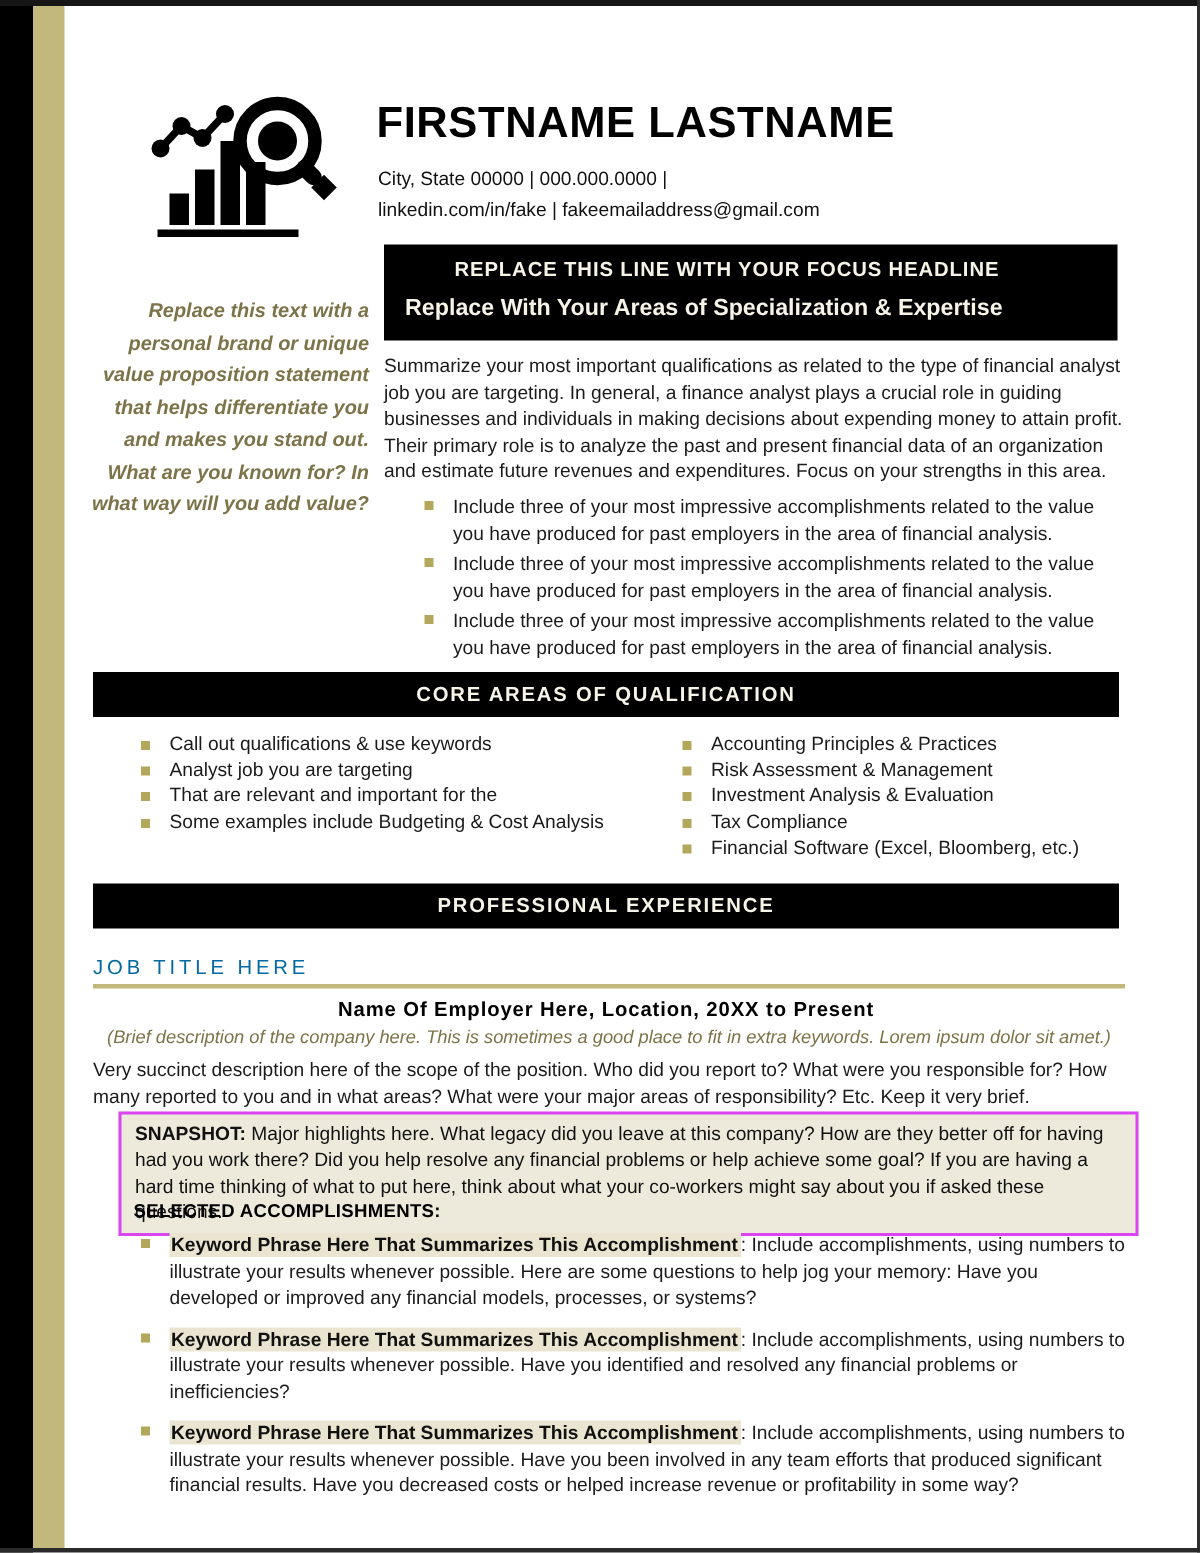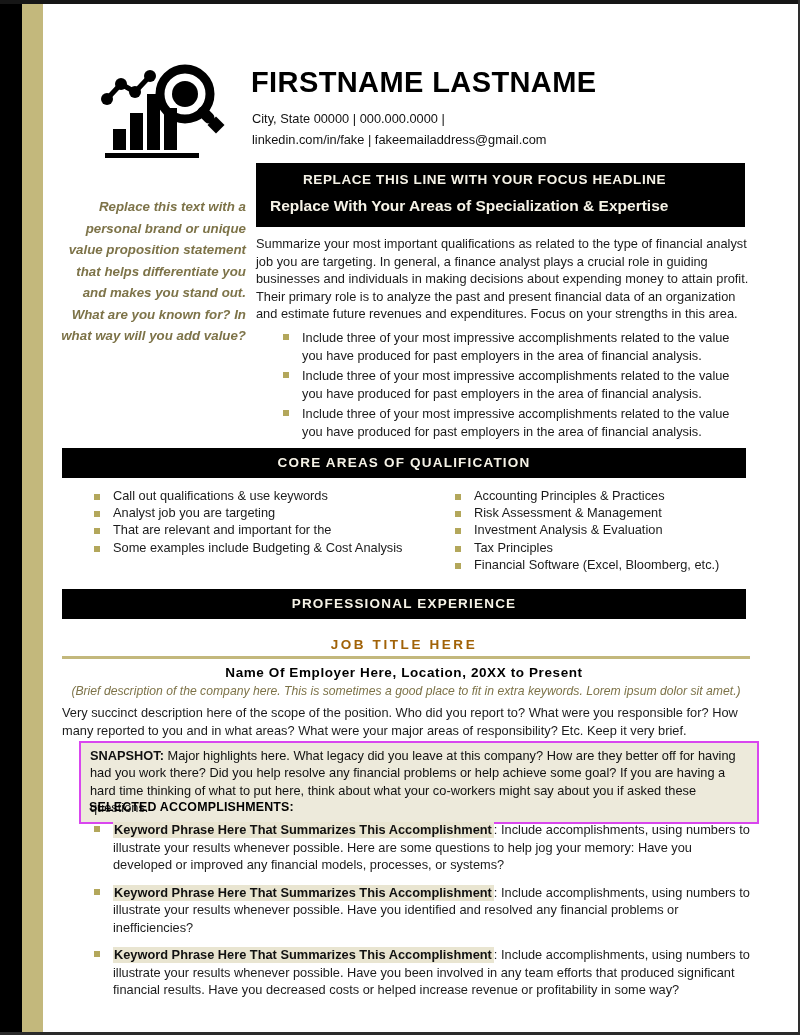--- a/index.html
+++ b/index.html
@@ -51,21 +51,21 @@
     text-align:center;line-height:30px;font-size:13.5px;font-weight:700;letter-spacing:1.2px;
   }
   .bar-core{top:448px;}
   .bar-exp{top:589px;}
 
   
   .quals{left:94px;top:489px;width:656px;display:grid;grid-template-columns:361px auto;column-gap:0;}
   .qual-col .bullet-item{margin-bottom:4.2px;line-height:13px;}
 
   
-  .job-title{left:62px;top:637px;width:684px;text-align:center;font-size:13.5px;font-weight:700;letter-spacing:2.6px;color:#a16207;}
+  .job-title{left:62px;top:637px;width:684px;font-size:13.5px;font-weight:400;letter-spacing:2.6px;color:#0369a1;}
   .gold-rule{left:62px;top:656px;width:688px;height:3px;background:#c3b87c;}
   .employer{left:62px;top:665px;width:684px;text-align:center;font-size:13.5px;font-weight:700;letter-spacing:.6px;color:#000;}
   .company-brief{left:62px;top:684px;width:688px;text-align:center;font-style:italic;font-size:12.2px;color:#7d7348;}
   .scope{left:62px;top:704px;width:690px;font-size:12.8px;line-height:17.5px;}
 
   .snapshot{
     left:79px;top:741px;width:680px;box-sizing:border-box;
     background:#edeadb;border:2px solid #d946ef;
     padding:4px 9px 5px;font-size:12.8px;line-height:17.4px;color:#111;
   }
@@ -162,21 +162,21 @@
     <div class="bullet-item">
         <span class="sq"></span>
         <span>Risk Assessment &amp; Management</span>
       </div>
     <div class="bullet-item">
         <span class="sq"></span>
         <span>Investment Analysis &amp; Evaluation</span>
       </div>
     <div class="bullet-item">
         <span class="sq"></span>
-        <span>Tax Principles</span>
+        <span>Tax Compliance</span>
       </div>
     <div class="bullet-item">
         <span class="sq"></span>
         <span>Financial Software (Excel, Bloomberg, etc.)</span>
       </div>
   </div>
 </div>
 
 <div class="abs section-bar bar-exp">PROFESSIONAL EXPERIENCE</div>
 <div class="abs job-title">JOB TITLE HERE</div>

